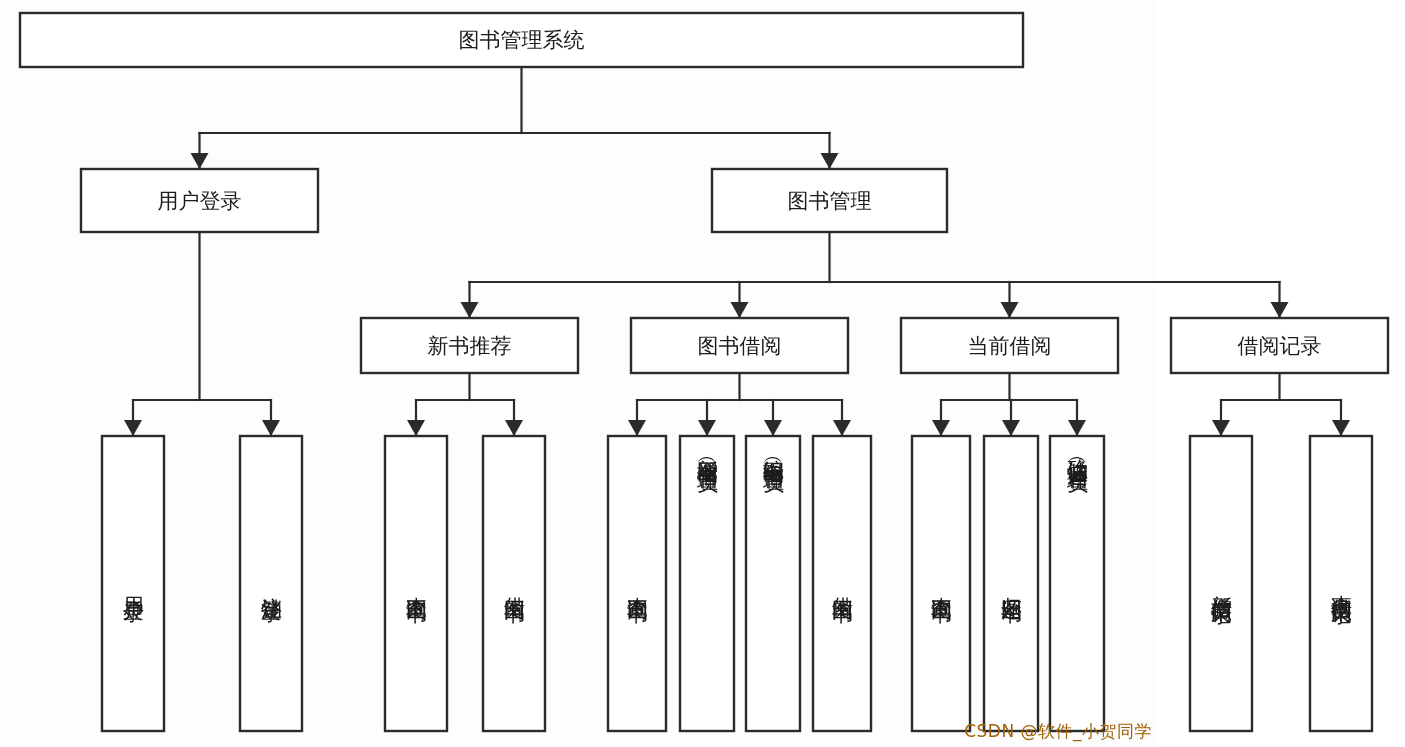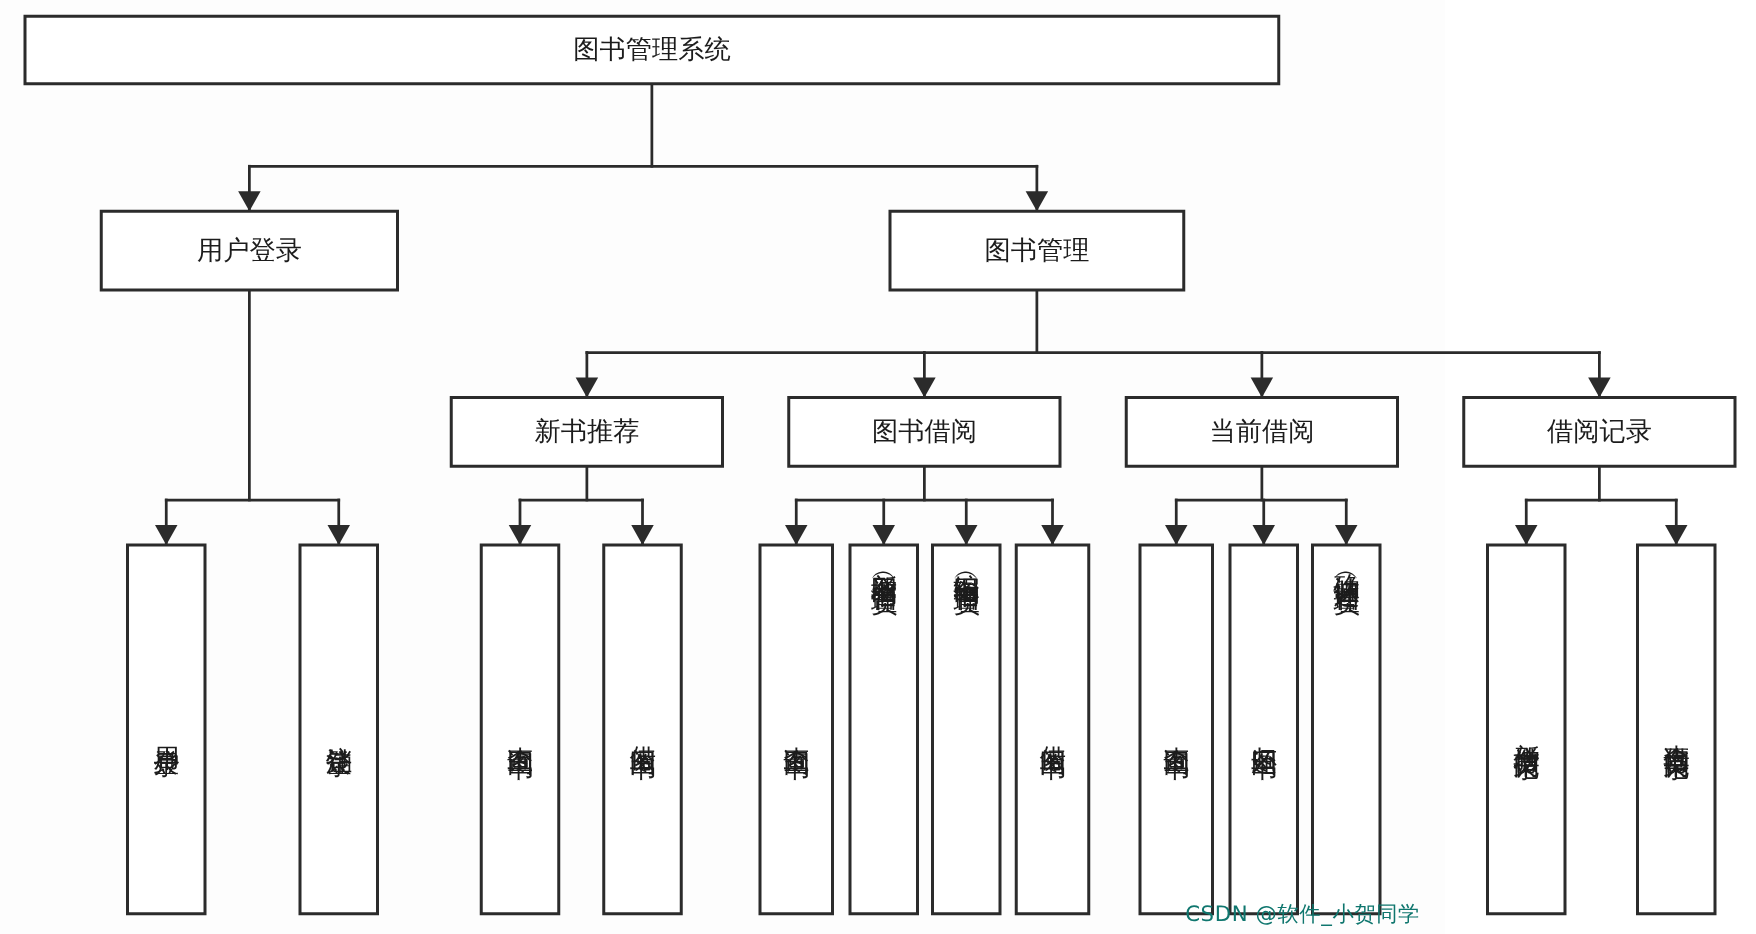--- a/index.html
+++ b/index.html
@@ -64,25 +64,25 @@
     font-family: "DejaVu Sans", "Liberation Sans", sans-serif;
     font-size: 21px;
     line-height: 1.18;
     color: #1c1c1c;
     letter-spacing: 2px;
     white-space: nowrap;
     text-align: center;
   }
   #watermark {
     position: absolute;
-    right: 20px;
+    right: 4px;
     bottom: 4px;
     font-family: "DejaVu Sans", "Liberation Sans", sans-serif;
     font-size: 17px;
-    color: #0f766e;
+    color: #a16207;
     letter-spacing: 0.5px;
     white-space: nowrap;
   }
 </style>
 </head>
 <body>
 
 <div id="diagram-root">
   <svg id="tree-svg" viewBox="0 0 1405 747">
     <g id="connectors-layer">

